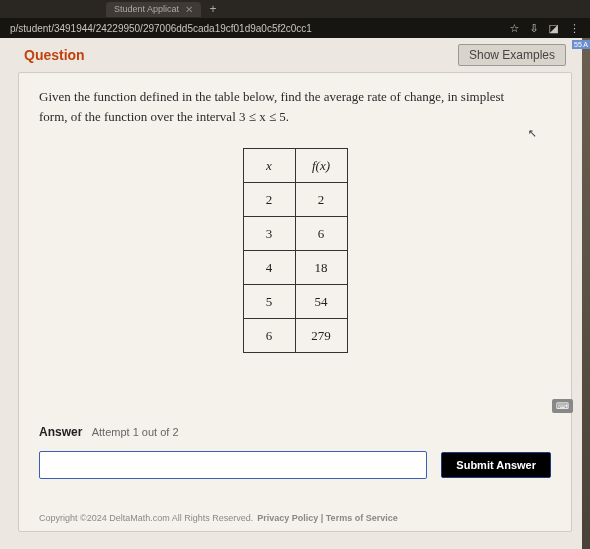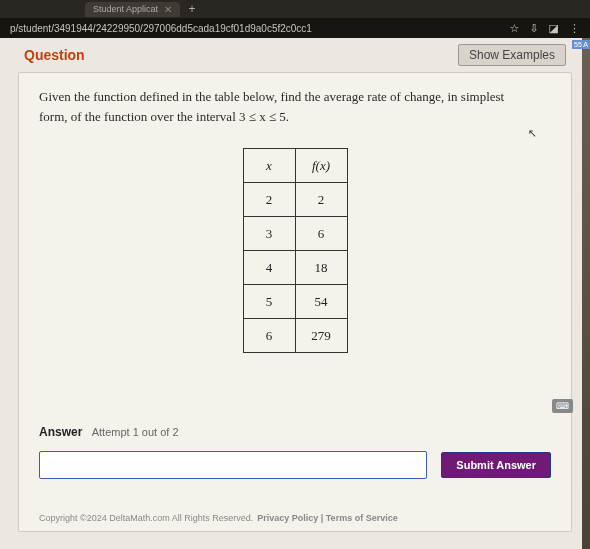--- a/index.html
+++ b/index.html
@@ -12,21 +12,21 @@
     .browser-chrome {
       background: #2a2621;
       height: 18px;
       display: flex;
       align-items: center;
       padding: 0 8px;
     }
     .tab-area {
       display: flex;
       gap: 4px;
-      margin-left: 77px;
+      margin-left: 98px;
     }
     .tab {
       background: #3f3a34;
       color: #aaa;
       font-size: 9px;
       padding: 2px 8px;
       border-radius: 4px 4px 0 0;
       display: flex;
       align-items: center;
       gap: 6px;
@@ -127,21 +127,21 @@
       flex: 1;
       height: 28px;
       border: 1.5px solid #3a5db8;
       border-radius: 2px;
       padding: 0 8px;
       font-size: 13px;
       background: #fff;
       outline: none;
     }
     .submit-btn {
-      background: #701a75;
+      background: #000000;
       color: #fff;
       border: 1px solid #223a82;
       padding: 6px 14px;
       font-size: 11px;
       font-weight: bold;
       border-radius: 2px;
       cursor: pointer;
     }
     .kbd-badge {
       position: absolute;

